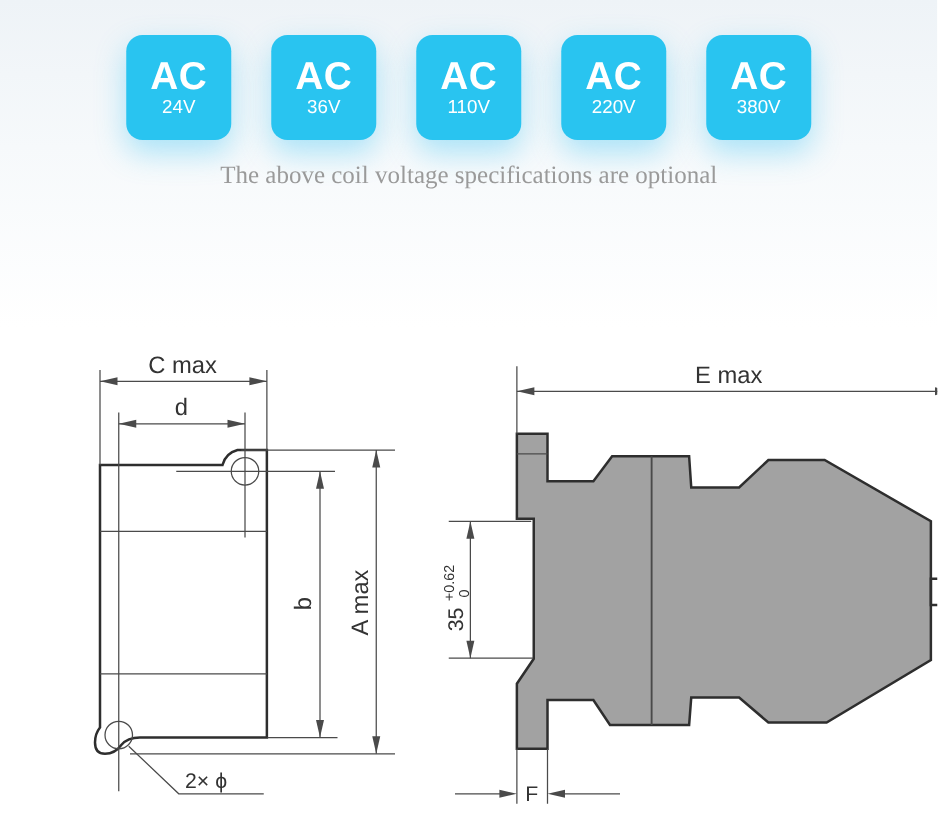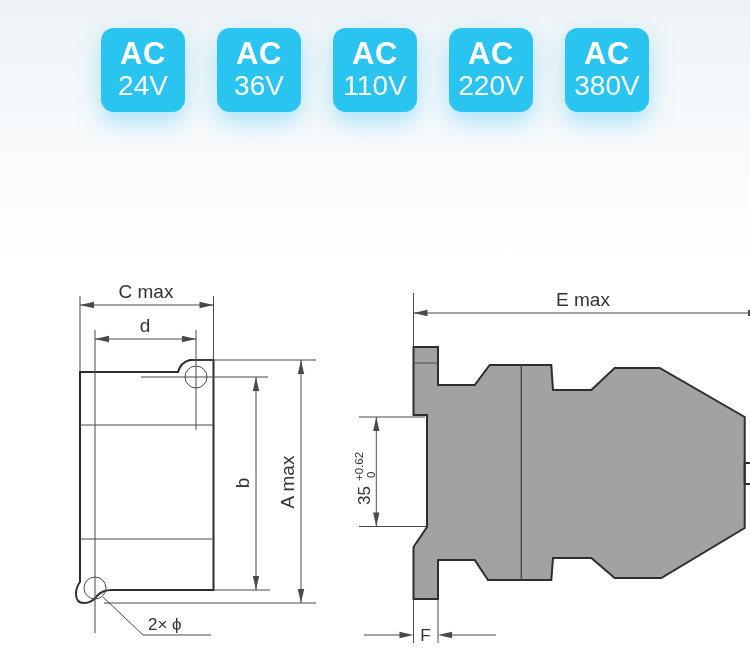--- a/index.html
+++ b/index.html
@@ -15,21 +15,21 @@
     position:absolute;top:28px;left:0;width:750px;
     display:flex;justify-content:center;gap:32px;
   }
   .badge{
     width:84px;height:84px;border-radius:13px;
     background:var(--badge_bg,#29c4f0);color:#ffffff;
     display:flex;flex-direction:column;align-items:center;justify-content:center;
     box-shadow:0 10px 24px rgba(62,196,243,.42);
   }
   .badge .ac{font-size:31px;font-weight:700;line-height:1;letter-spacing:.5px;}
-  .badge .v{font-size:28px;font-weight:400;line-height:1.15;margin-top:1px;}
+  .badge .v{font-size:15px;font-weight:400;line-height:1.15;margin-top:1px;}
   .caption{
     position:absolute;top:129px;left:0;width:750px;margin:0;text-align:center;
     font-family:"Liberation Serif","DejaVu Serif",serif;
     font-size:20px;color:var(--caption_text,#9a9a9a);
   }
   .drawing{position:absolute;top:266px;left:0;width:750px;height:400px;padding-left:48px;}
   svg .thin{stroke:var(--line,#4a4a4a);stroke-width:1;fill:none;}
   svg .thick{stroke:#2e2e2e;stroke-width:2;fill:none;}
   svg .body{fill:var(--body_fill,#a2a2a2);stroke:#2e2e2e;stroke-width:2;}
   svg .arr{fill:var(--line,#4a4a4a);stroke:none;}
@@ -58,20 +58,21 @@
       </div>
       <div class="badge">
         <span class="ac">AC</span>
         <span class="v">220V</span>
       </div>
       <div class="badge">
         <span class="ac">AC</span>
         <span class="v">380V</span>
       </div>
     </div>
+    <p class="caption">The above coil voltage specifications are optional</p>
   </div>
 
   <div class="drawing">
     <svg width="750" height="400" viewBox="0 0 750 400">
 
       <g>
 
         <path class="thick" d="M 32 106 L 130 106 Q 132.5 96.5 142 94 L 165.5 94 L 165.5 324 L 64 324
              Q 54 324 49 330 Q 44 337 36 337 Q 28 337 28 328 Q 28 321 32 316 Z"></path>
 

